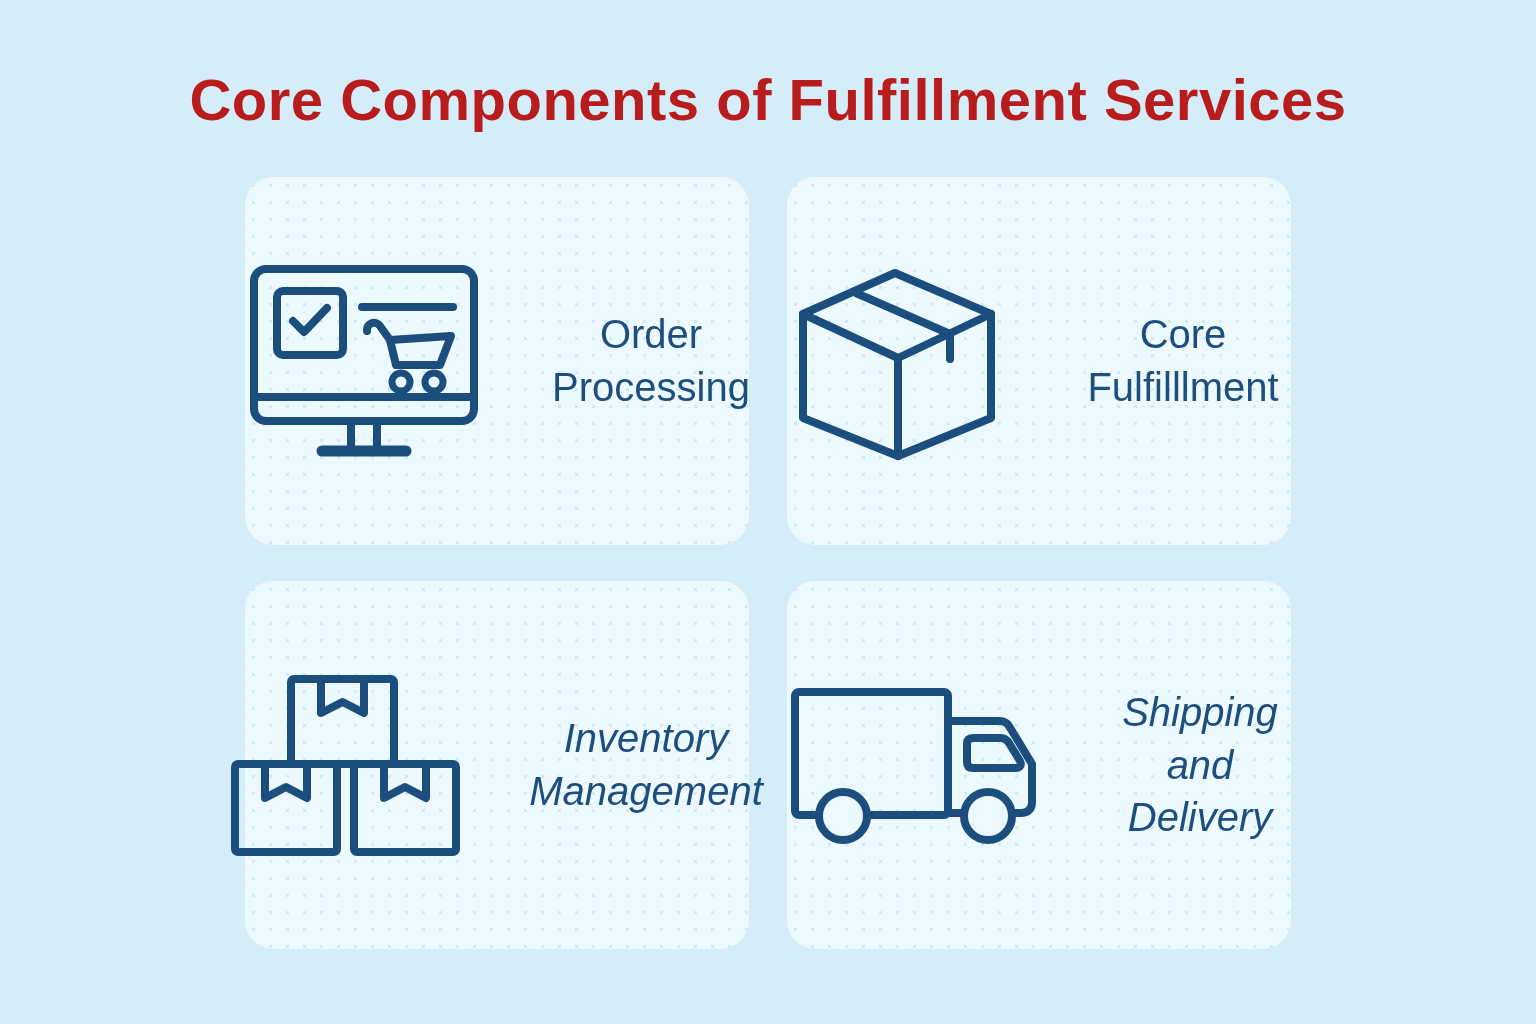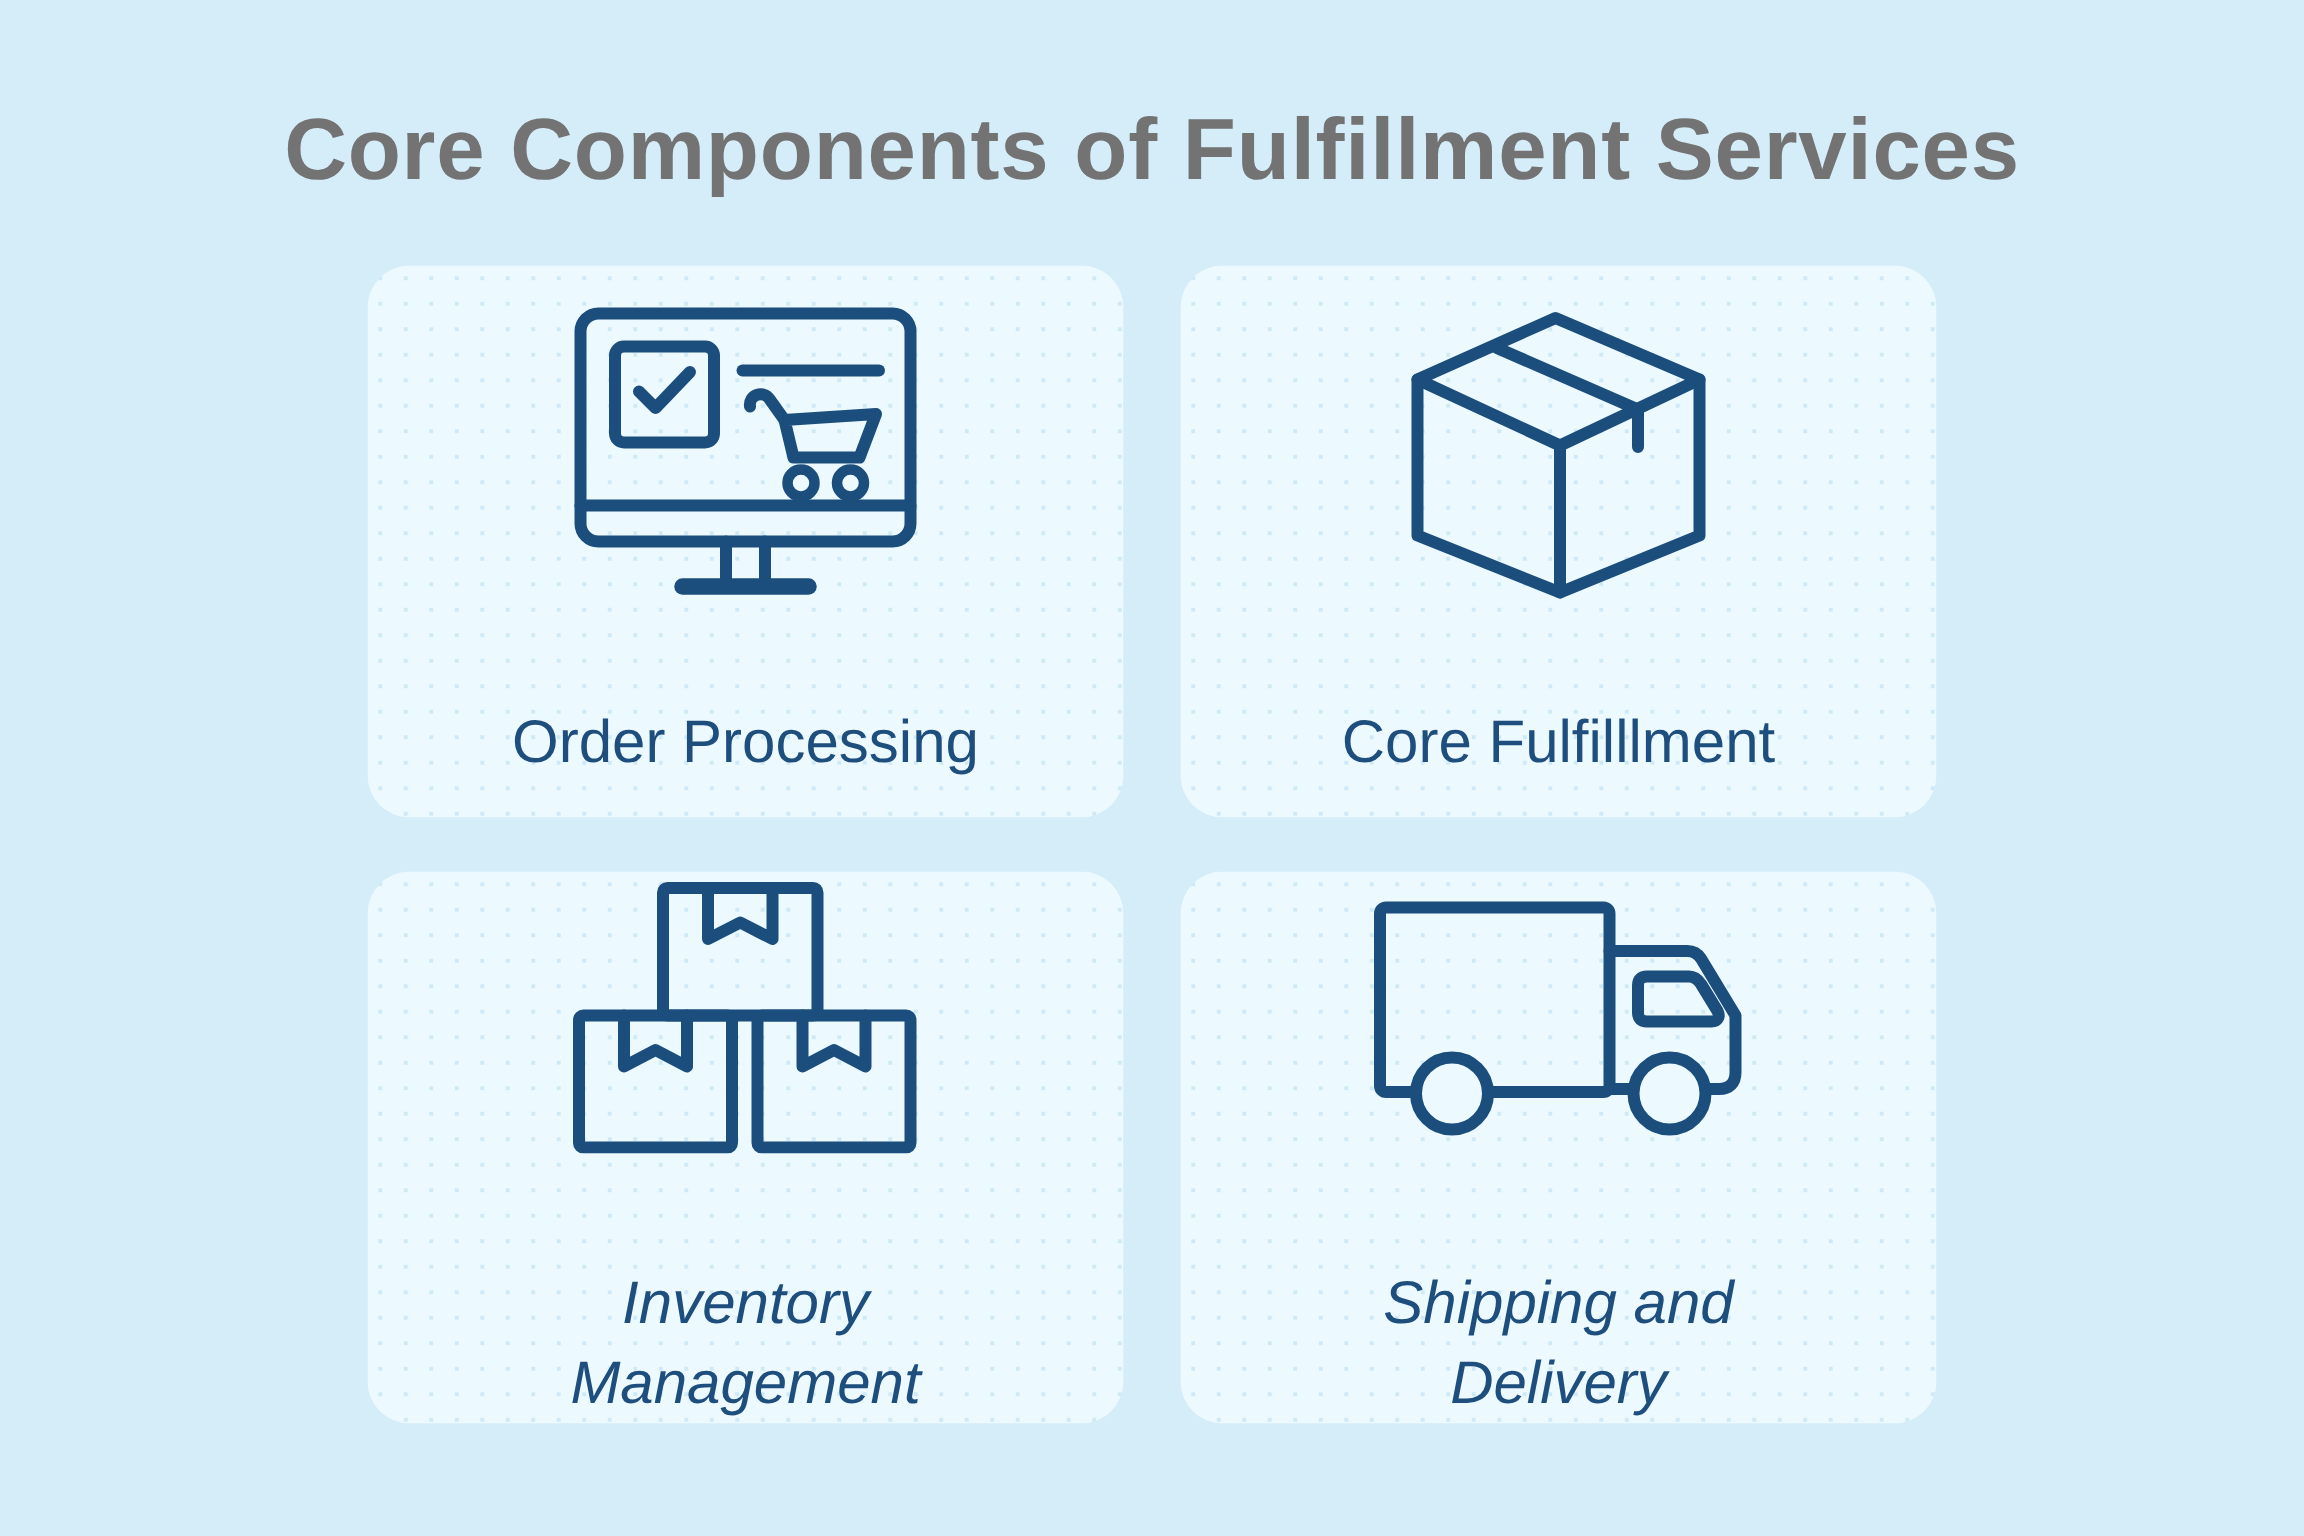--- a/index.html
+++ b/index.html
@@ -10,40 +10,40 @@
     overflow: hidden;
   }
   .page {
     width: 1536px; height: 1024px;
     padding-top: 66px;
   }
   h1.title {
     text-align: center;
     font-size: 58px;
     font-weight: 600;
-    color: #737373;
+    color: #b91c1c;
     letter-spacing: 0.5px;
     margin-bottom: 44px;
   }
   .grid {
     width: 1046px;
     margin: 0 auto;
     display: grid;
     grid-template-columns: 504px 504px;
     grid-auto-rows: 368px;
     column-gap: 38px;
     row-gap: 36px;
   }
   .card {
     background-color: #ecf9fe;
     background-image: radial-gradient(circle, rgba(140, 200, 230, 0.30) 1.5px, transparent 1.6px);
     background-size: 17px 17px;
     border-radius: 28px;
     display: flex;
-    flex-direction: column;
+    flex-direction: row;
     align-items: center;
     justify-content: center;
     gap: 68px;
     text-align: center;
   }
   .icon-wrap {
     height: 200px;
     display: flex;
     align-items: center;
     justify-content: center;

